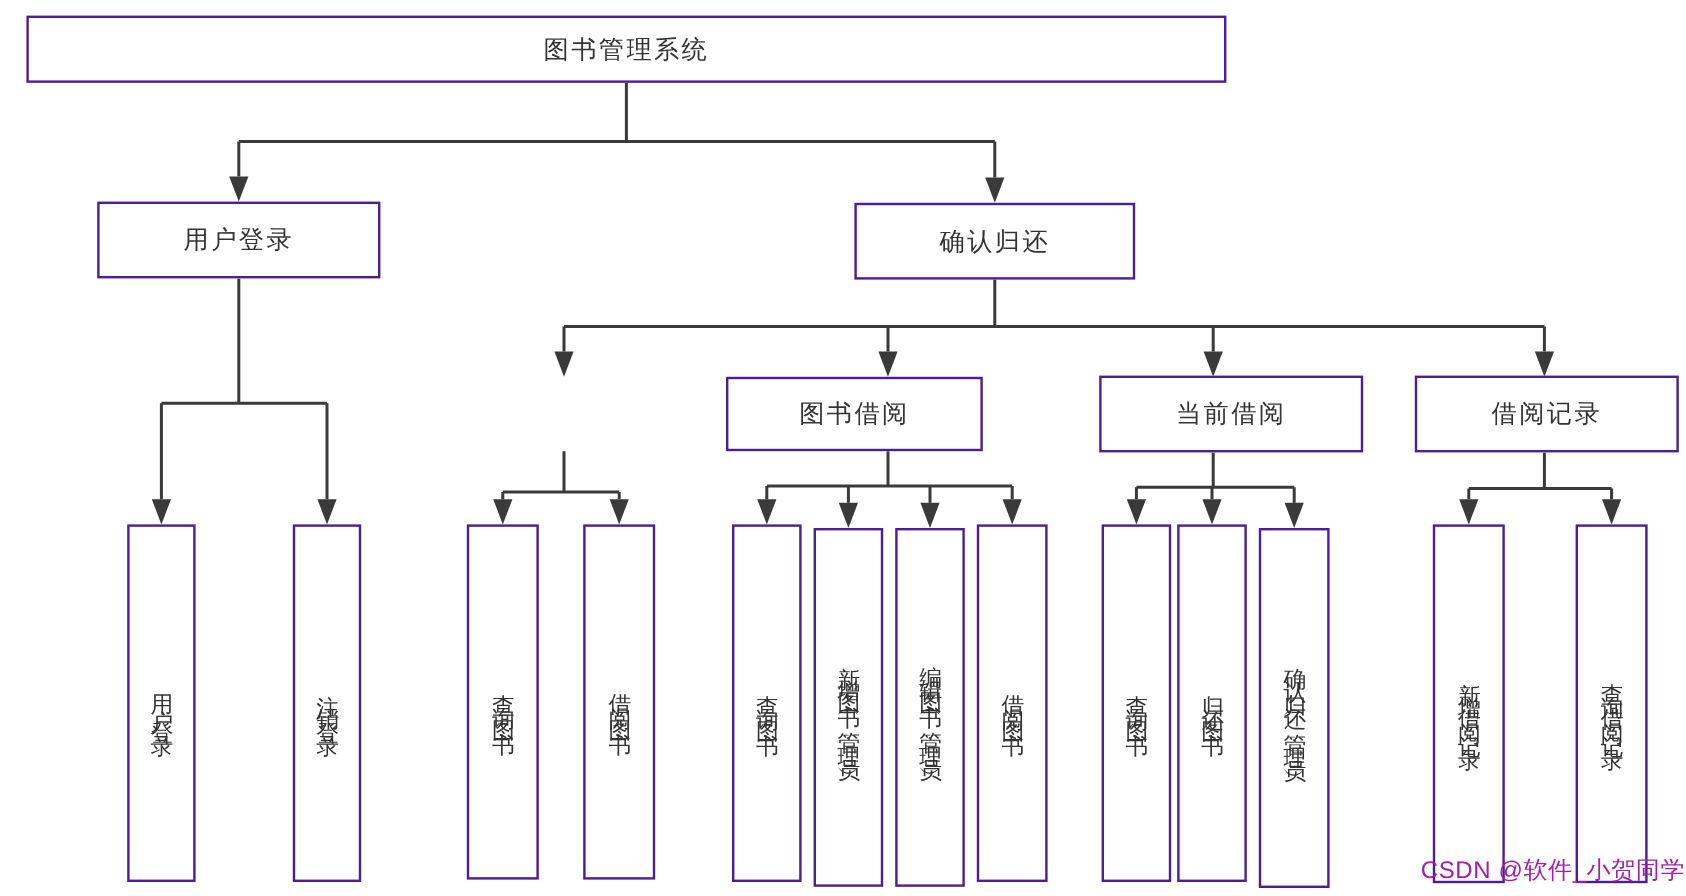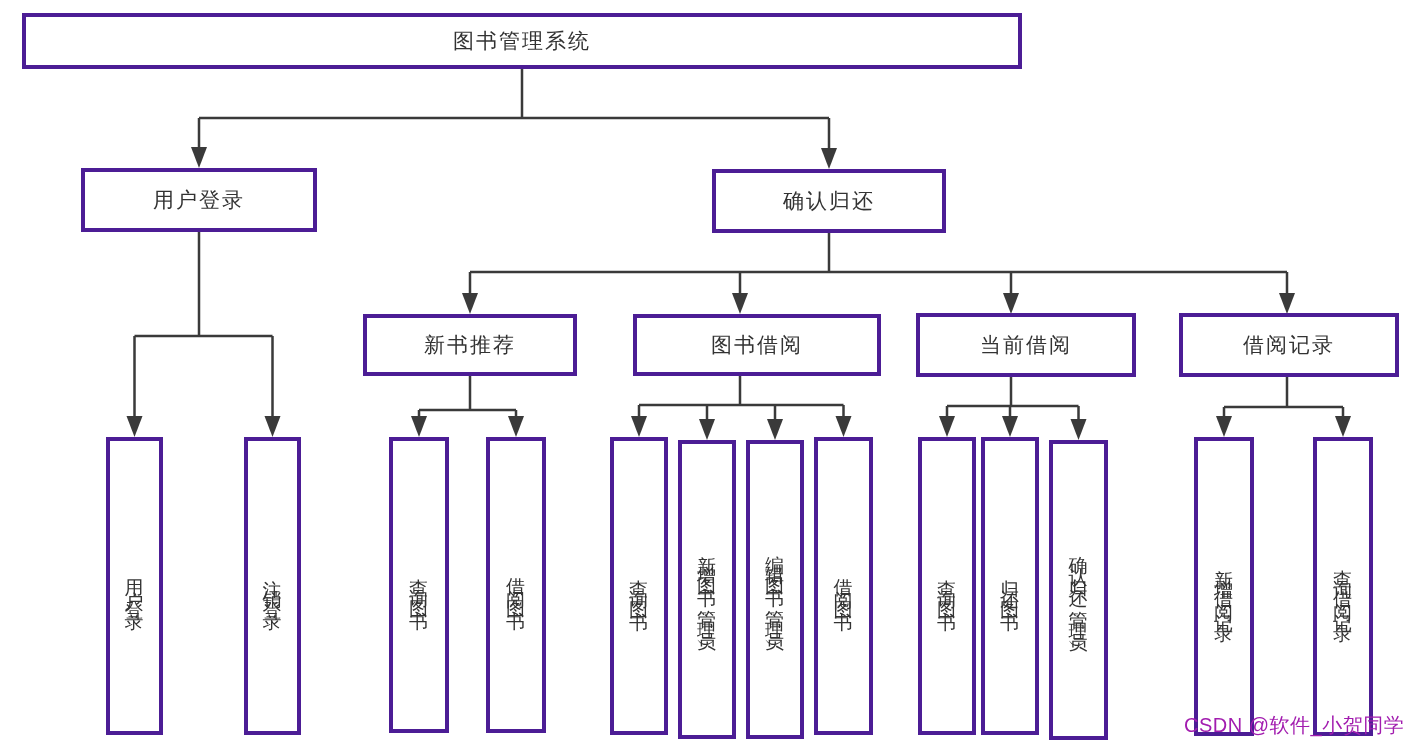--- a/index.html
+++ b/index.html
@@ -2,21 +2,21 @@
 <html><head>
 <meta charset="utf-8">
 <style>
   html,body{margin:0;padding:0;background:#ffffff;}
   body{font-family:"Liberation Sans", sans-serif;}
   #canvas{position:relative;width:1405px;height:747px;background:#ffffff;overflow:hidden;}
   #connectors{position:absolute;left:0;top:0;z-index:1;pointer-events:none;}
   .box{
     position:absolute;
     box-sizing:border-box;
-    border:4px solid #4c1d95;
+    border:2px solid #4c1d95;
     background:#ffffff;
     display:flex;
     align-items:center;
     justify-content:center;
     z-index:2;
     color:#333333;
   }
   .htext{
     font-size:21px;
     letter-spacing:2px;
@@ -91,24 +91,21 @@
     <span class="htext">图书管理系统</span>
   </div>
 
   <div class="box" style="left:81px;top:168px;width:236px;height:64px">
     <span class="htext">用户登录</span>
   </div>
   <div class="box" style="left:712px;top:169px;width:234px;height:64px">
     <span class="htext">确认归还</span>
   </div>
 
-  <div class="box" style="left:363px;top:314px;width:214px;height:62px">
-    <span class="htext">新书推荐</span>
-  </div>
-  <div class="box" style="left:633px;top:314px;width:248px;height:62px">
+  <div class="box" style="left:605px;top:314px;width:214px;height:62px">
     <span class="htext">图书借阅</span>
   </div>
   <div class="box" style="left:916px;top:313px;width:220px;height:64px">
     <span class="htext">当前借阅</span>
   </div>
   <div class="box" style="left:1179px;top:313px;width:220px;height:64px">
     <span class="htext">借阅记录</span>
   </div>
 
   <div class="box" style="left:106px;top:437px;width:57px;height:298px">

